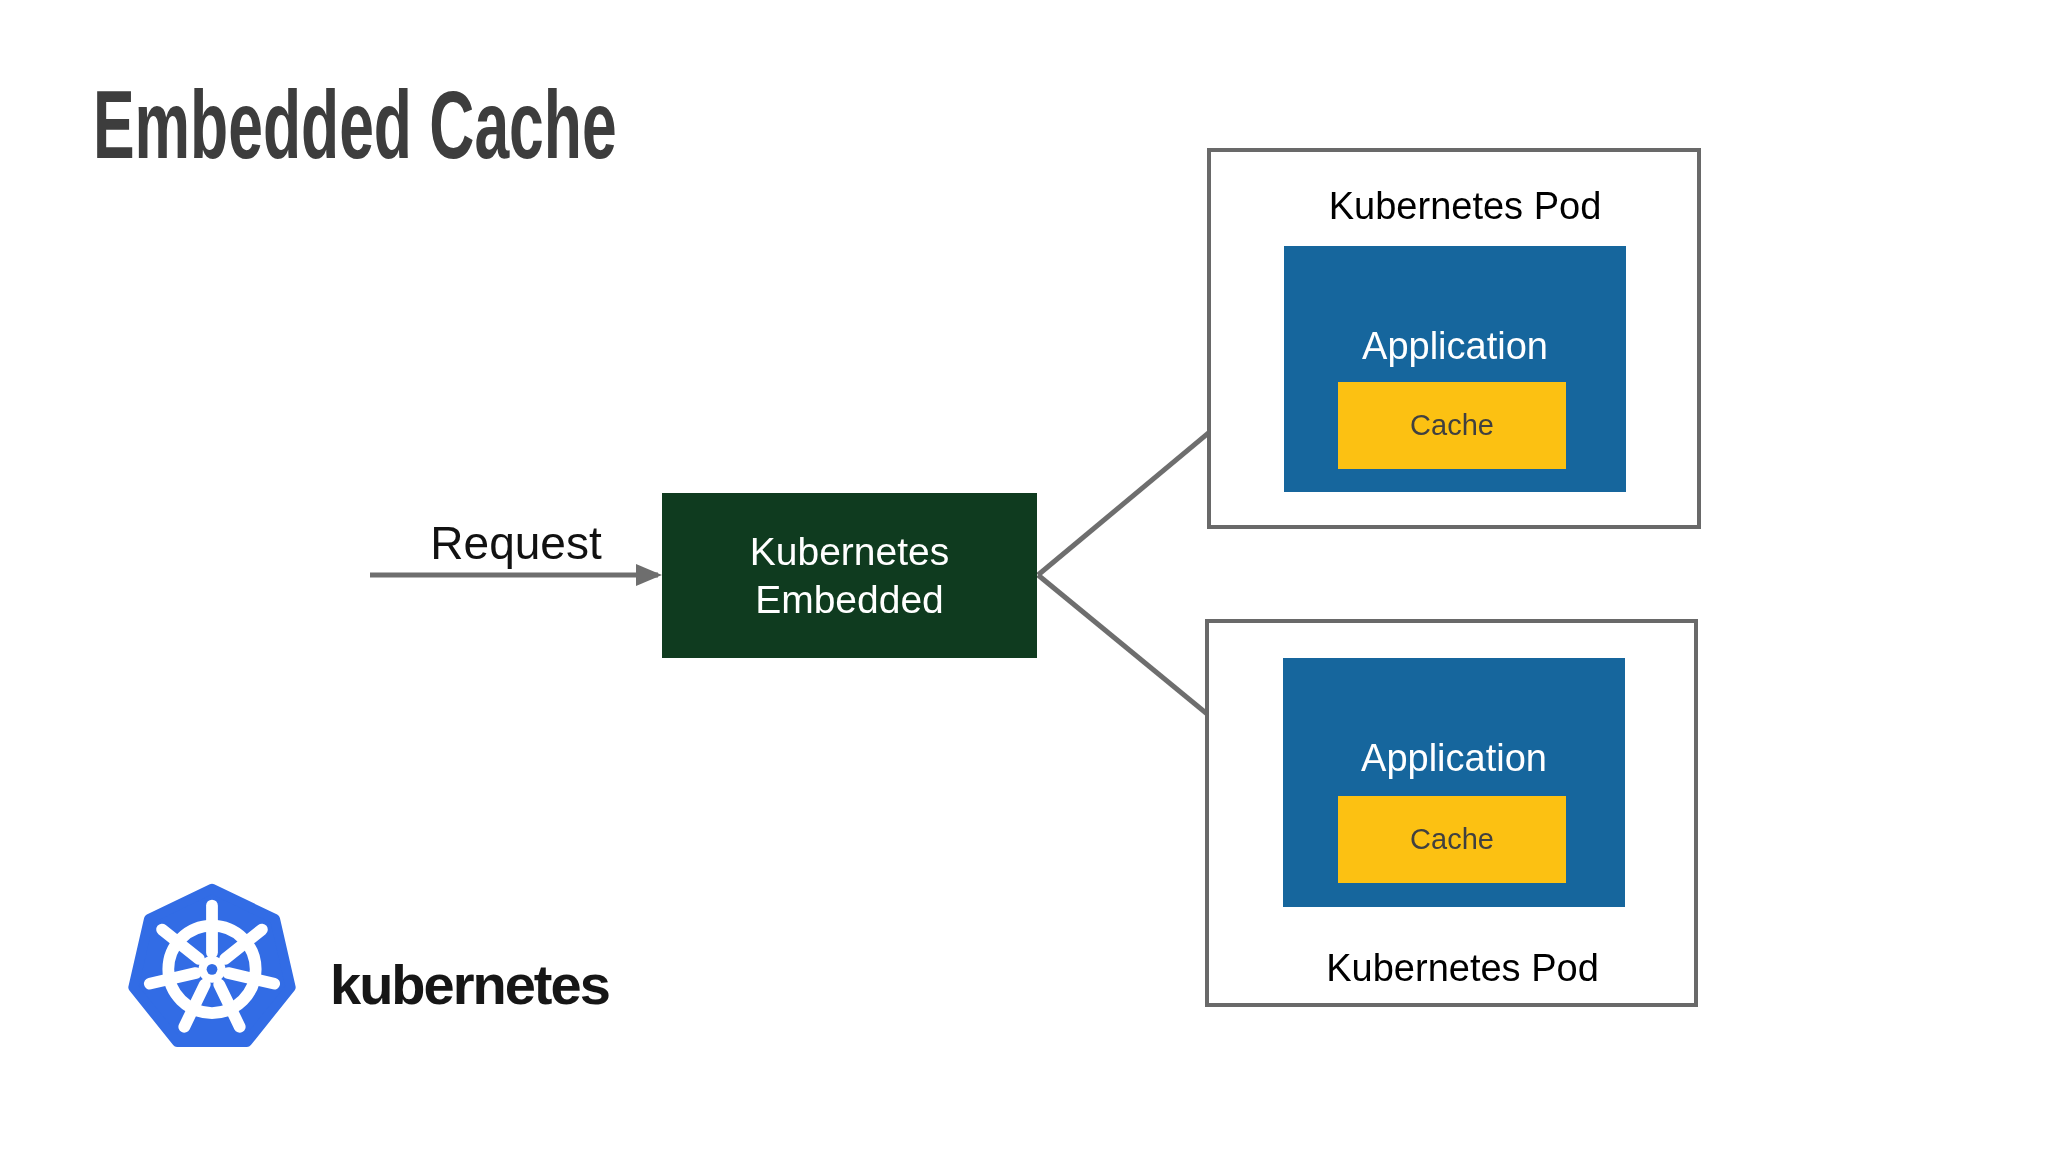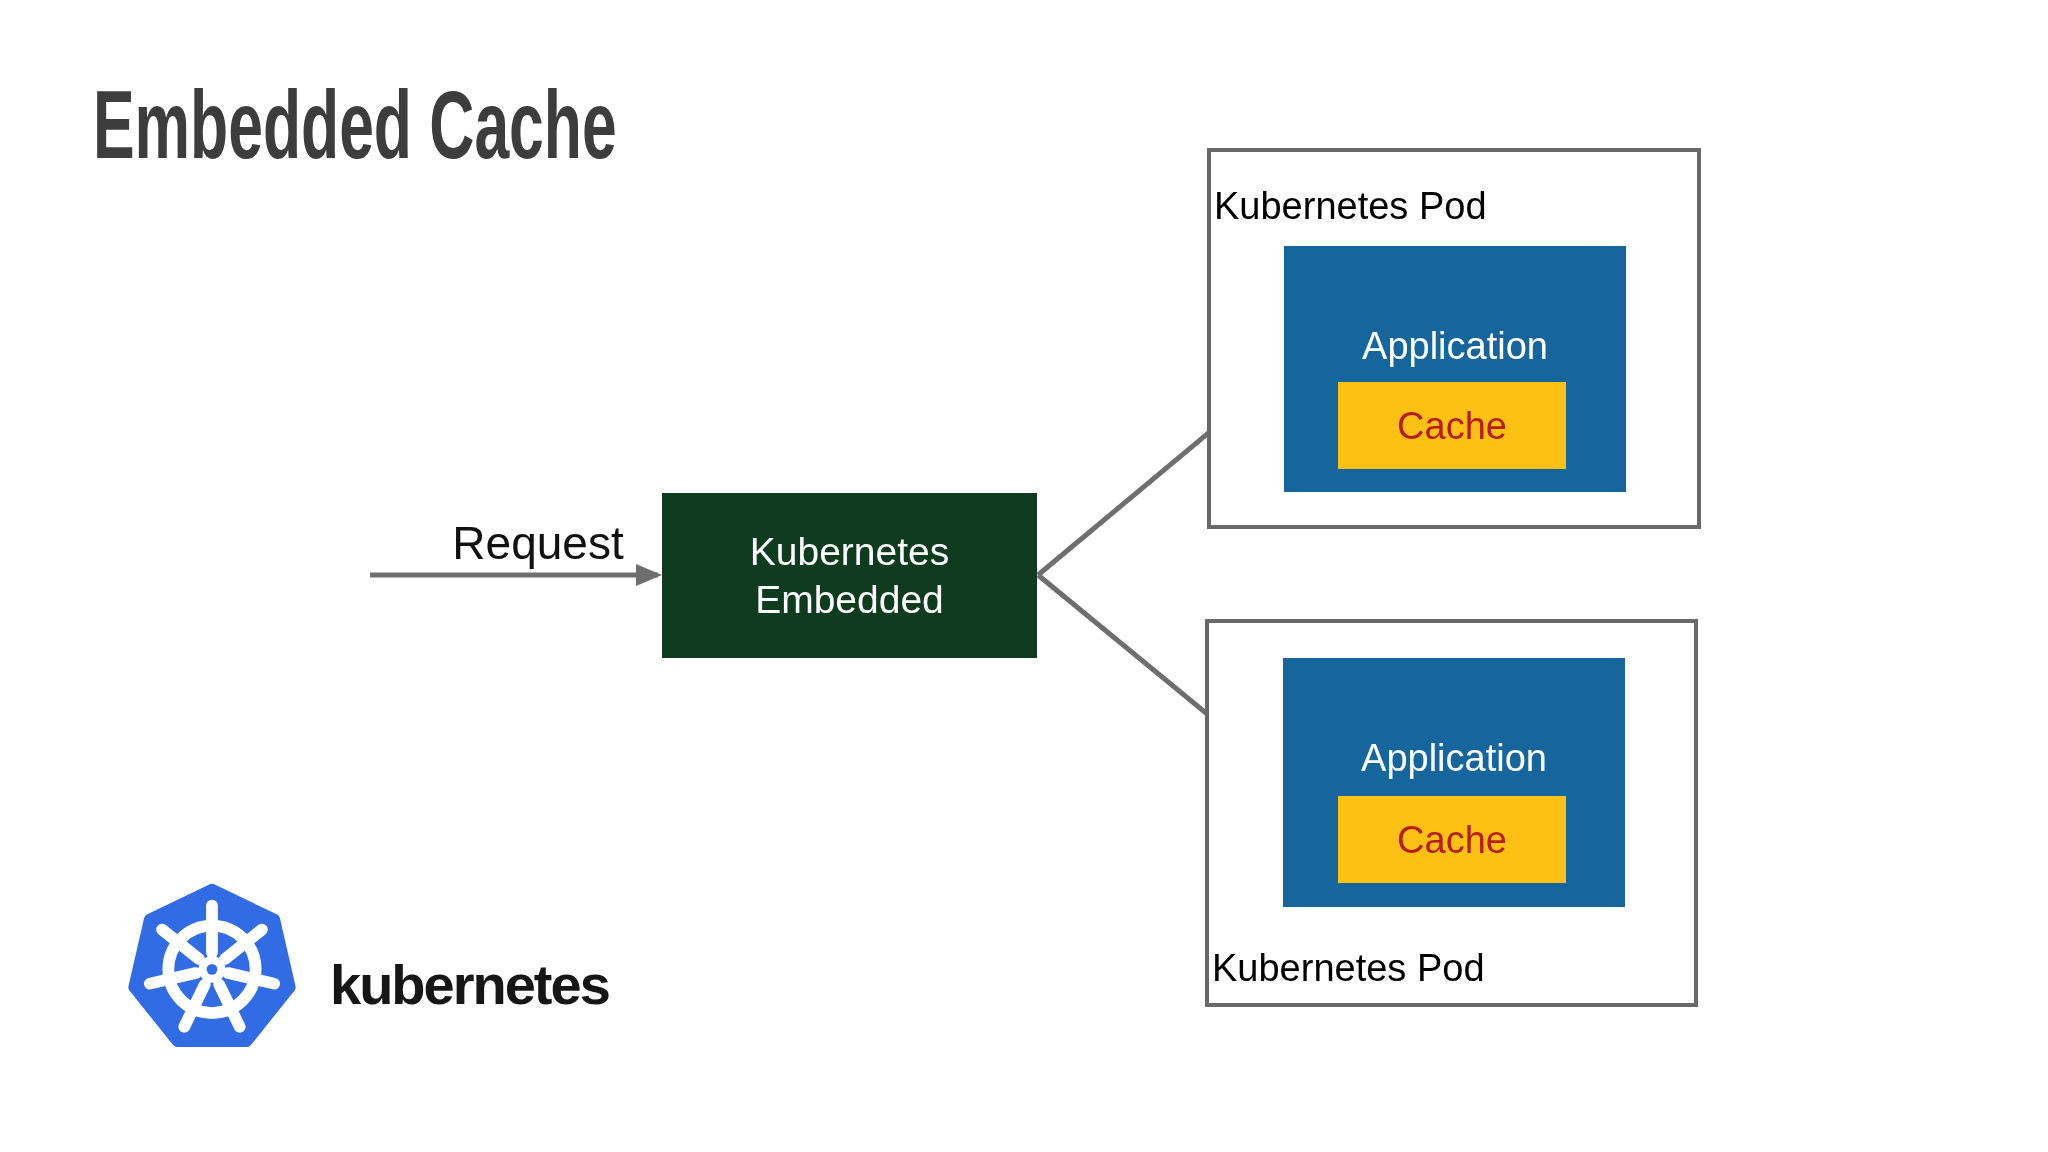--- a/index.html
+++ b/index.html
@@ -17,56 +17,56 @@
   
   .slide-title{
     left:93px;top:77px;
     font-size:96px;font-weight:700;line-height:1;color:var(--title);
     transform:scaleX(0.65);transform-origin:left top;white-space:nowrap;
     letter-spacing:0px;
   }
 
   
   .request-label{
-    left:392px;top:520px;width:292px;text-align:center;
+    left:370px;top:520px;width:292px;text-align:center;
     font-size:46px;line-height:1;color:var(--ink);
   }
 
   
   .service-box{
     left:662px;top:493px;width:375px;height:165px;background:var(--green);
     display:flex;flex-direction:column;align-items:center;justify-content:center;
     color:#ffffff;font-size:39px;line-height:48px;text-align:center;
   }
 
   
   .pod{
     background:#ffffff;border:4px solid var(--border);
   }
   .pod-top{left:1207px;top:148px;width:494px;height:381px;}
   .pod-bottom{left:1205px;top:619px;width:493px;height:388px;}
   .pod-label{
-    position:absolute;left:3px;width:100%;text-align:left;
+    position:absolute;left:11px;width:100%;text-align:center;
     font-size:38px;line-height:1;color:#000000;
   }
   .pod-top .pod-label{top:35px;}
   .pod-bottom .pod-label{top:326px;}
   .app-box{
     position:absolute;background:var(--blue);color:#ffffff;
   }
   .pod-top .app-box{left:73px;top:94px;width:342px;height:246px;}
   .pod-bottom .app-box{left:74px;top:35px;width:342px;height:249px;}
   .app-label{
     position:absolute;left:0;top:55px;width:100%;text-align:center;
     font-size:38px;line-height:1;margin-top:26px;
   }
   .cache-box{
-    position:absolute;background:var(--yellow);color:#b91c1c;
+    position:absolute;background:var(--yellow);color:#404040;
     display:flex;align-items:center;justify-content:center;
-    font-size:38px;line-height:1;
+    font-size:29px;line-height:1;
   }
   .pod-top .cache-box{left:54px;top:136px;width:228px;height:87px;}
   .pod-bottom .cache-box{left:55px;top:138px;width:228px;height:87px;}
 
   
   .arrows{left:0;top:0;width:2048px;height:1152px;pointer-events:none;}
   .arrows line{stroke:var(--arrow);stroke-width:5;}
   .arrows .head{fill:var(--arrow);}
 
   

